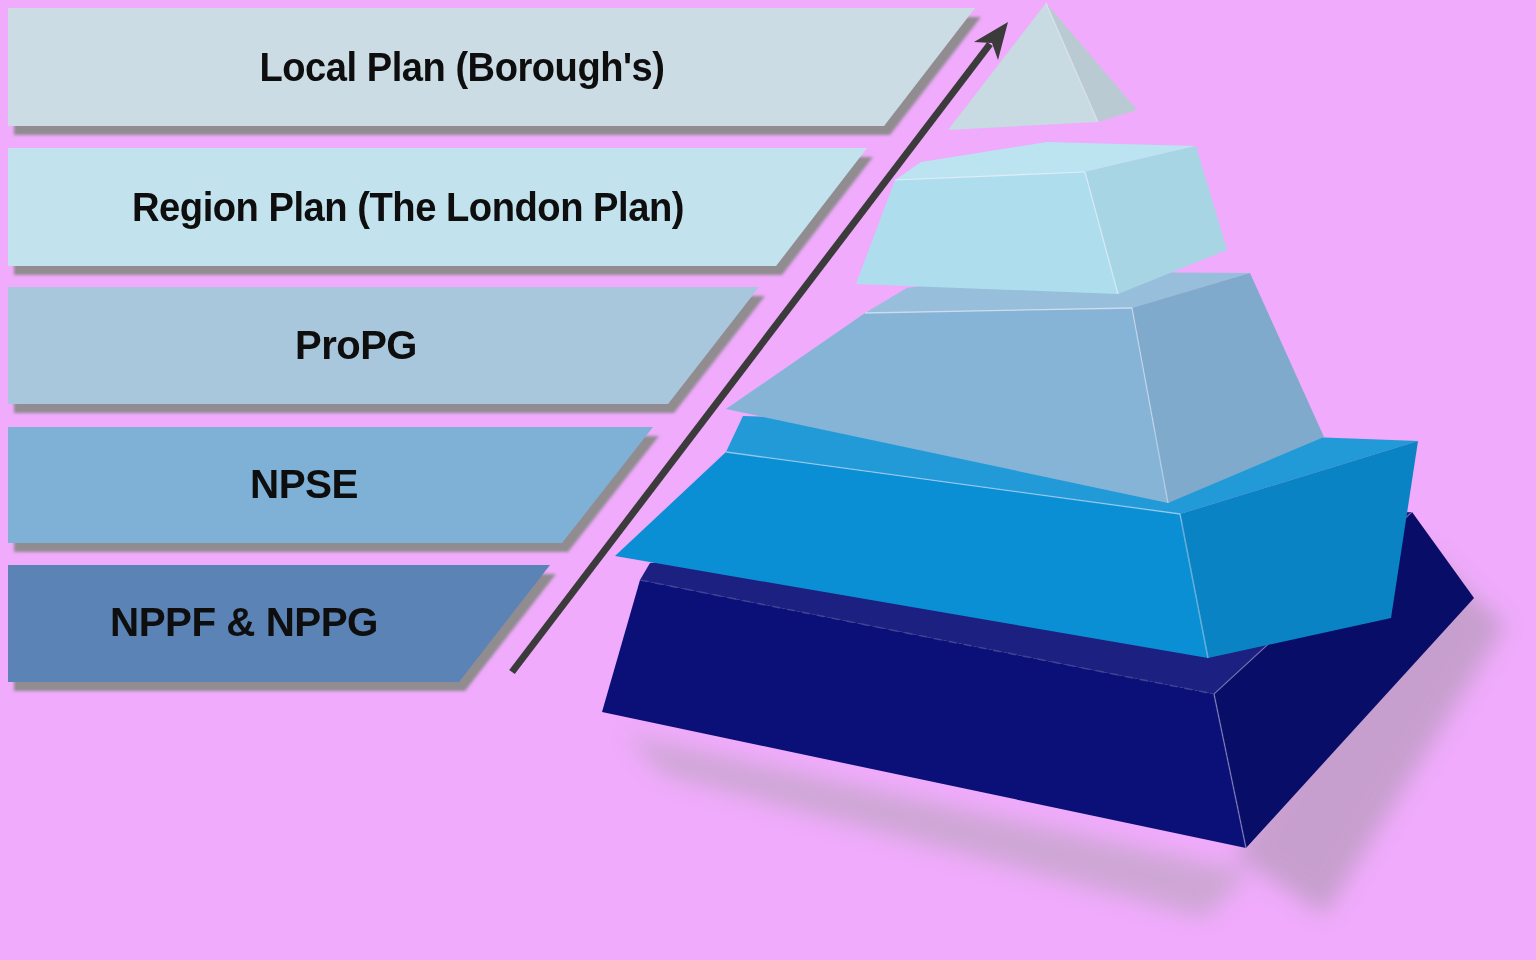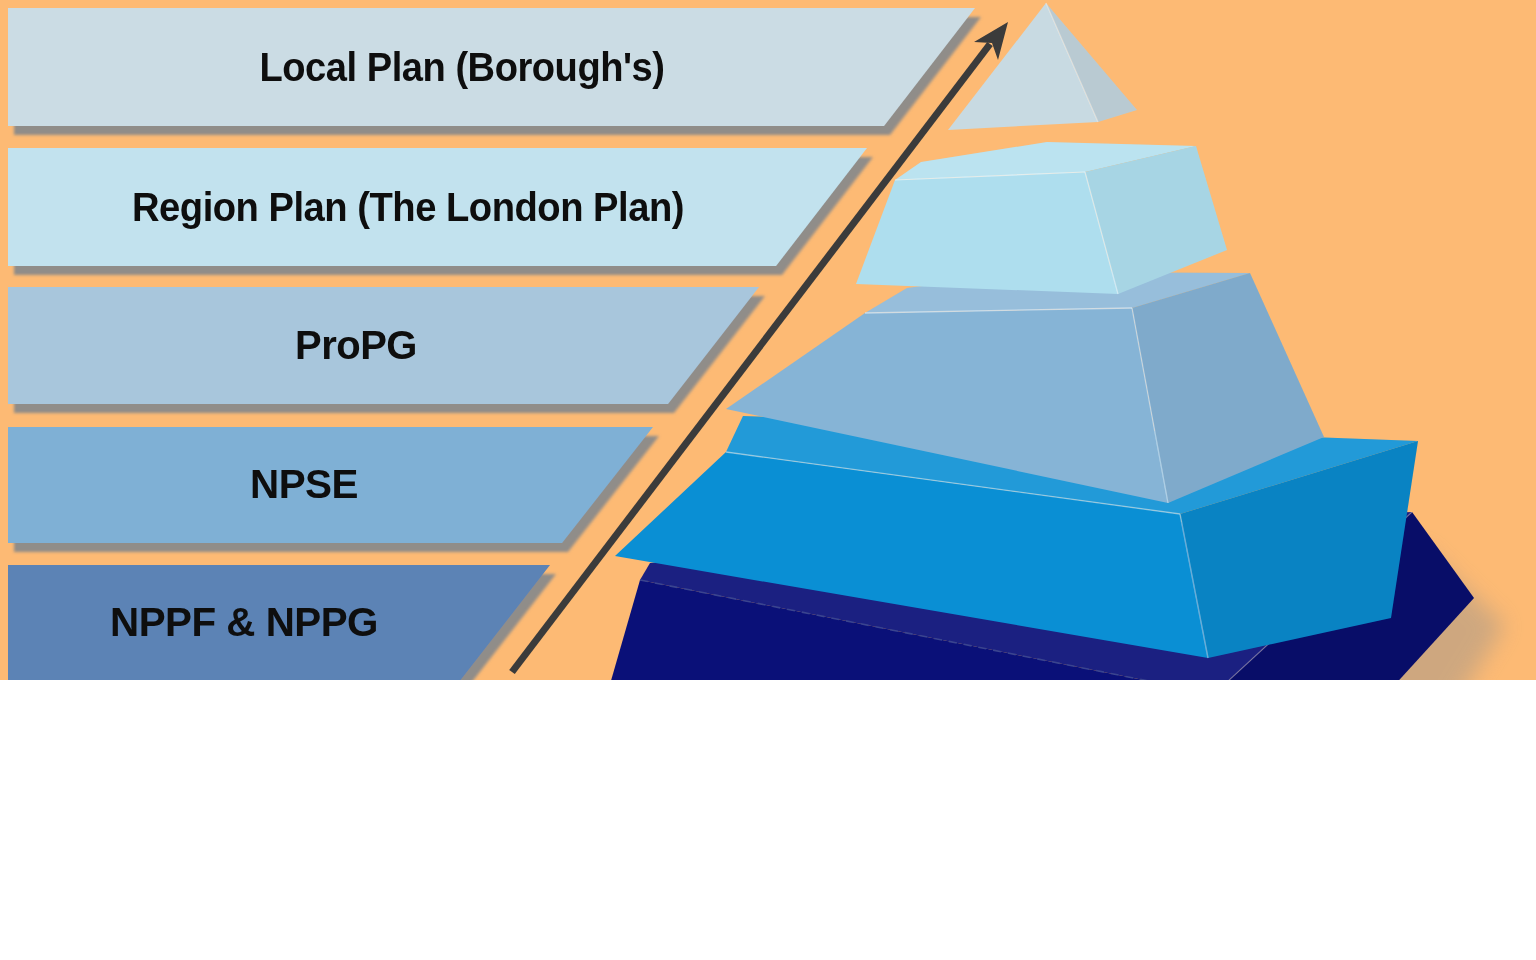--- a/index.html
+++ b/index.html
@@ -1,19 +1,19 @@
 <!DOCTYPE html>
 <html><head>
 <meta charset="utf-8">
 <style>
   html, body { margin: 0; padding: 0; background: #ffffff; }
   .stage {
     position: relative;
-    width: 1536px; height: 680px;
-    background: #fdba74;
+    width: 1536px; height: 960px;
+    background: #f0abfc;
     overflow: hidden;
     font-family: "Liberation Sans", sans-serif;
   }
   svg { display: block; }
   .bar-label {
     font-family: "Liberation Sans", "DejaVu Sans", sans-serif;
     font-weight: bold;
     font-size: 40px;
     letter-spacing: -0.5px;
   }

